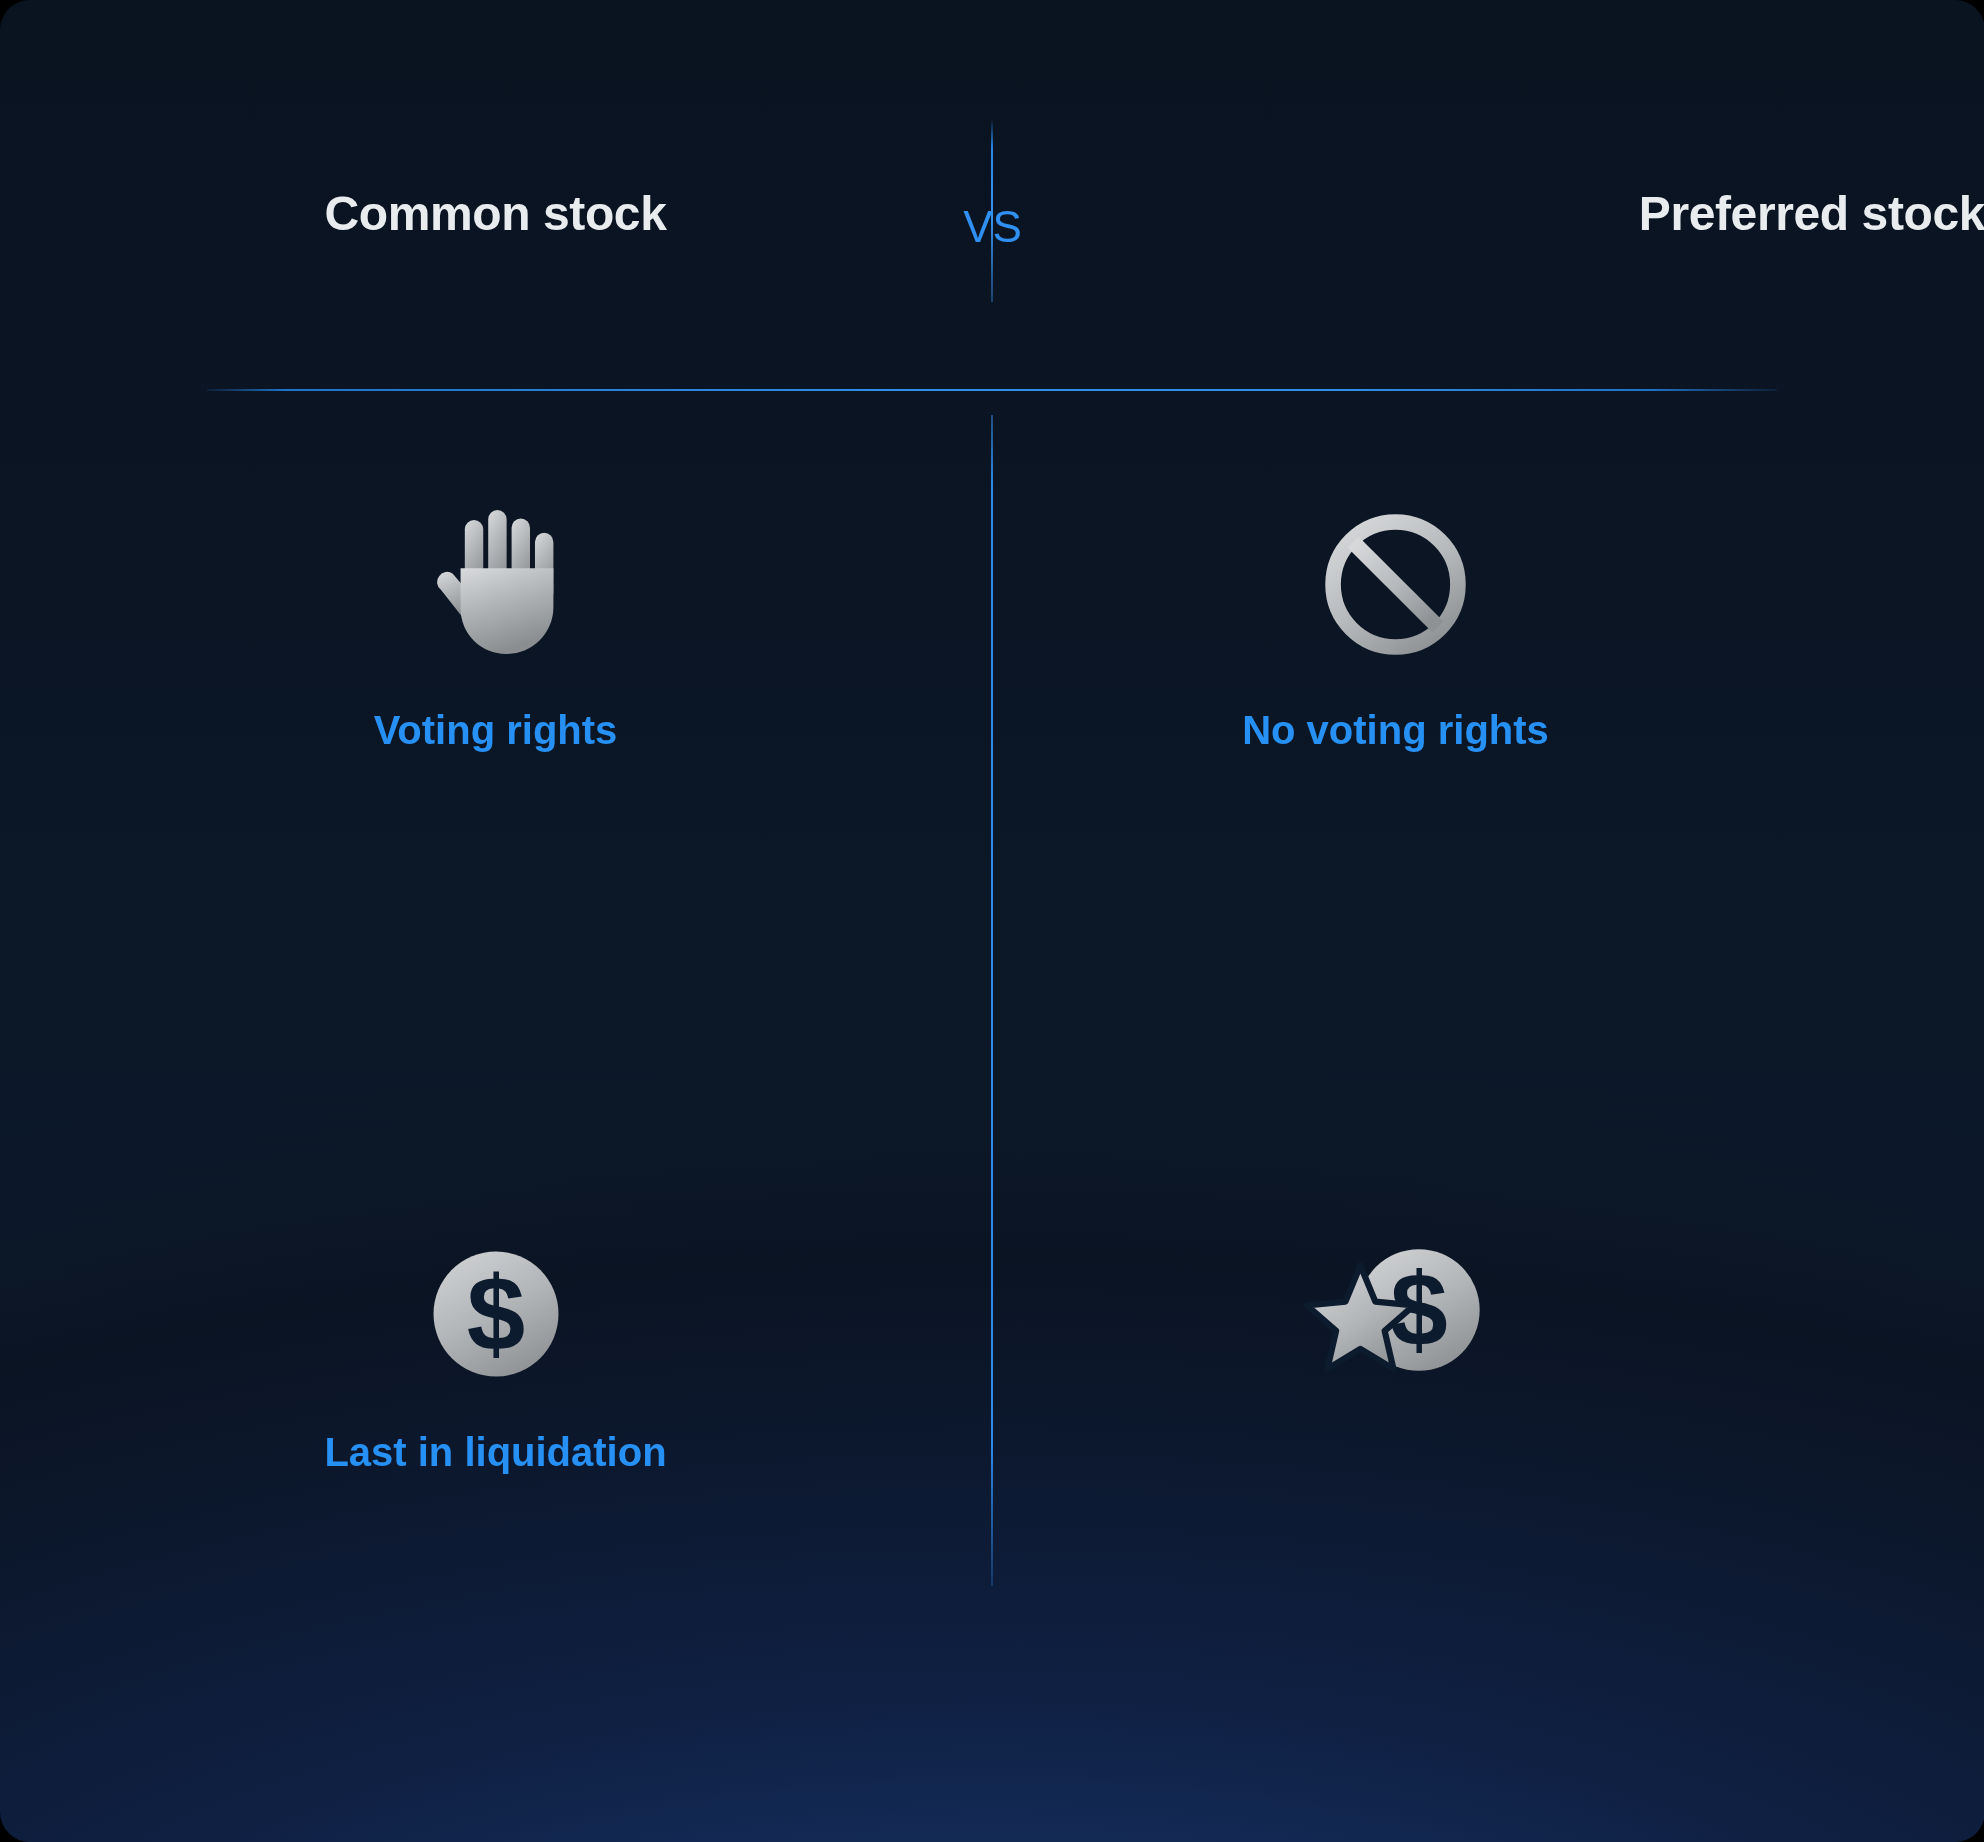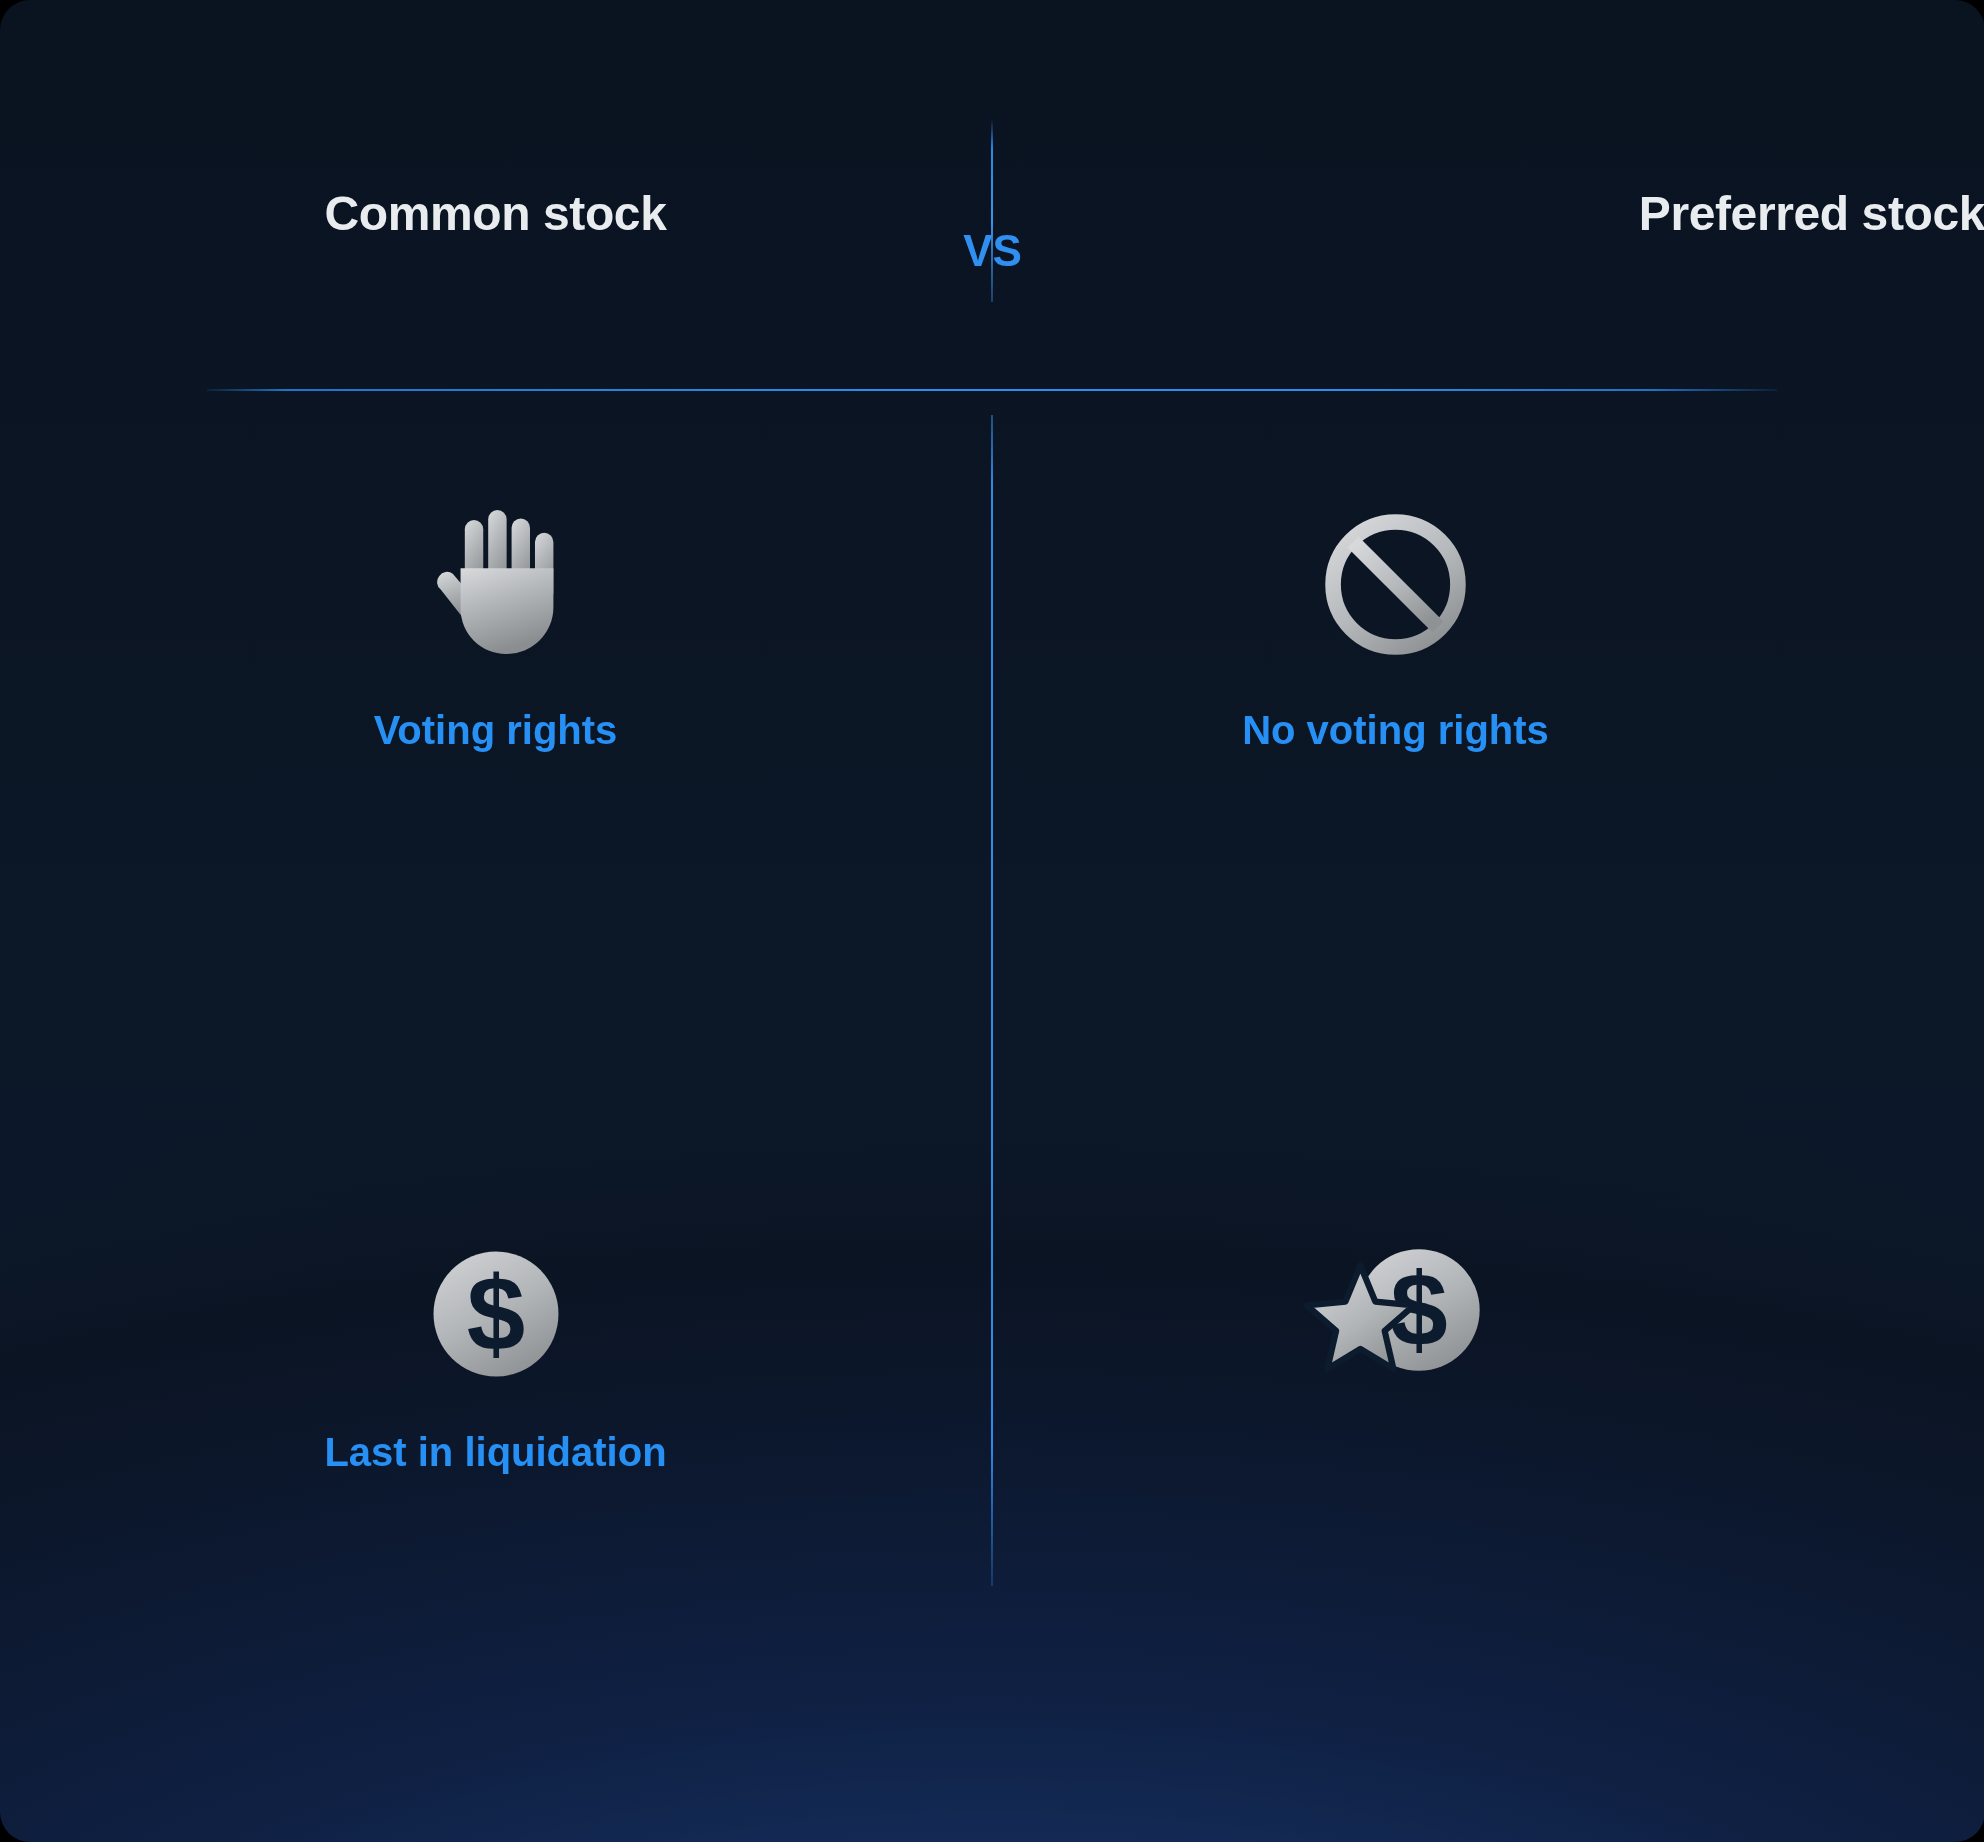--- a/index.html
+++ b/index.html
@@ -62,24 +62,23 @@
   #h-left  { left: 0; width: 991px; text-align: center; }
   #h-right { left: 991px; width: 994px; text-align: right; }
 
   .vs-label {
     position: absolute;
     left: 943px;
     top: 202px;
     width: 99px;
     text-align: center;
     font-size: 44px;
-    font-weight: bold;
+    font-weight: normal;
     color: #2f90f2;
     letter-spacing: 0px;
-    margin-top: 24px;
   }
 
   
   .col { position: absolute; top: 0; height: 1842px; }
   #col-left  { left: 0px;    width: 991px; padding-left: 39px; }
   #col-right { left: 991px; width: 809px; }
 
   .row {
     position: absolute;
     left: 0; right: 0;

